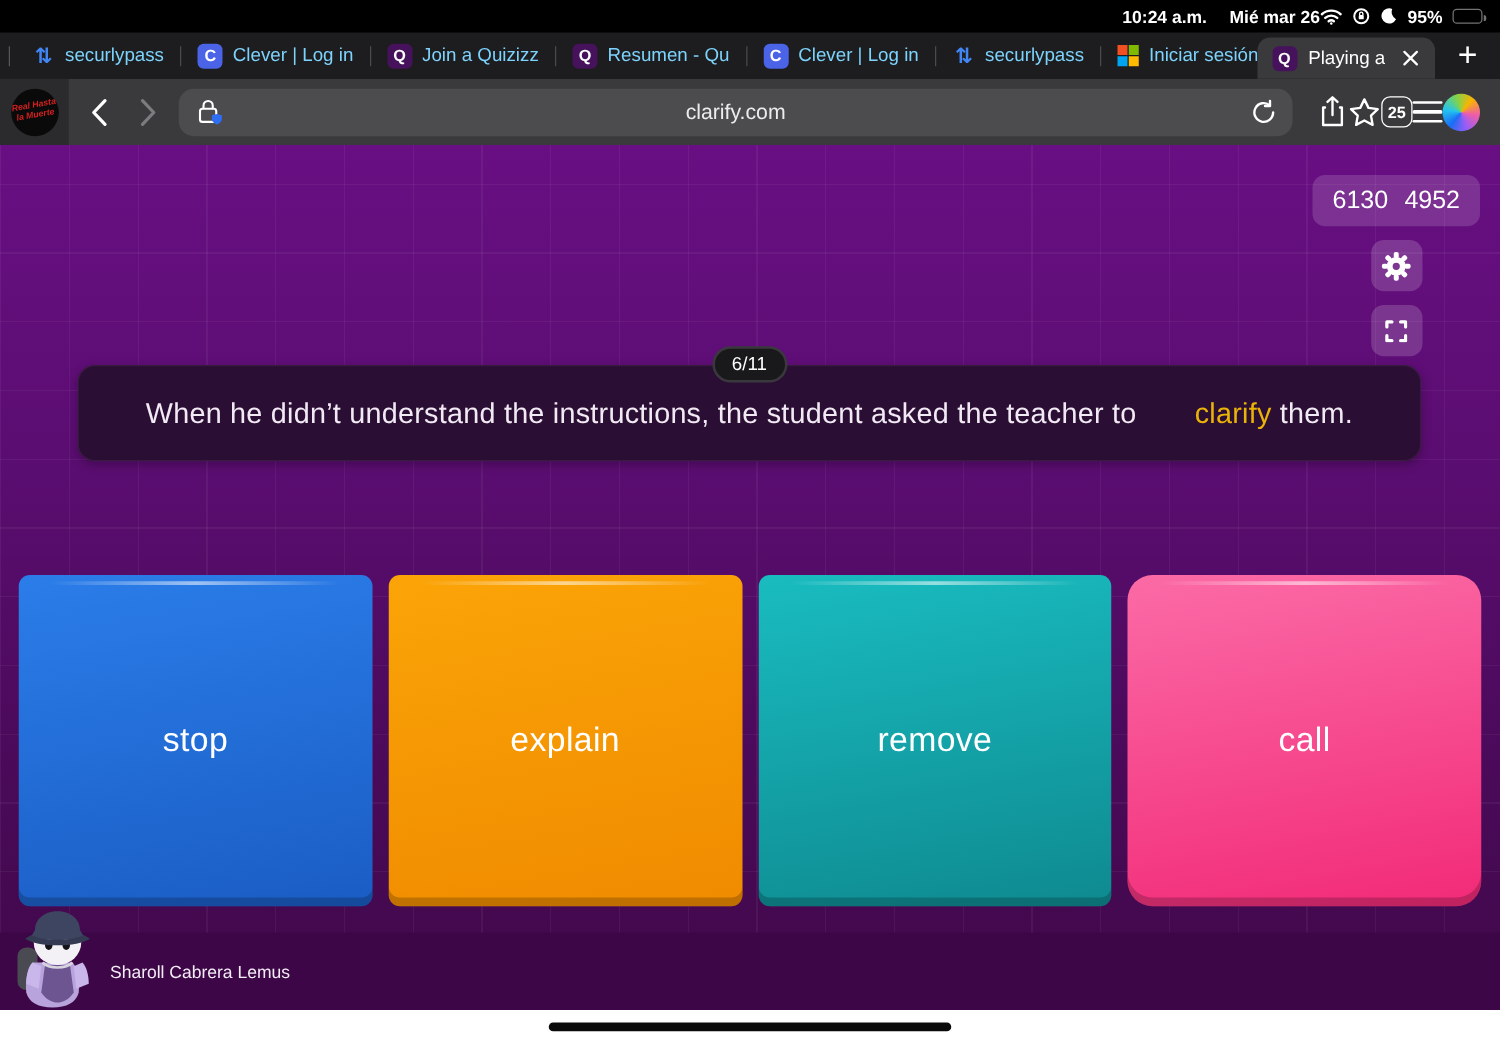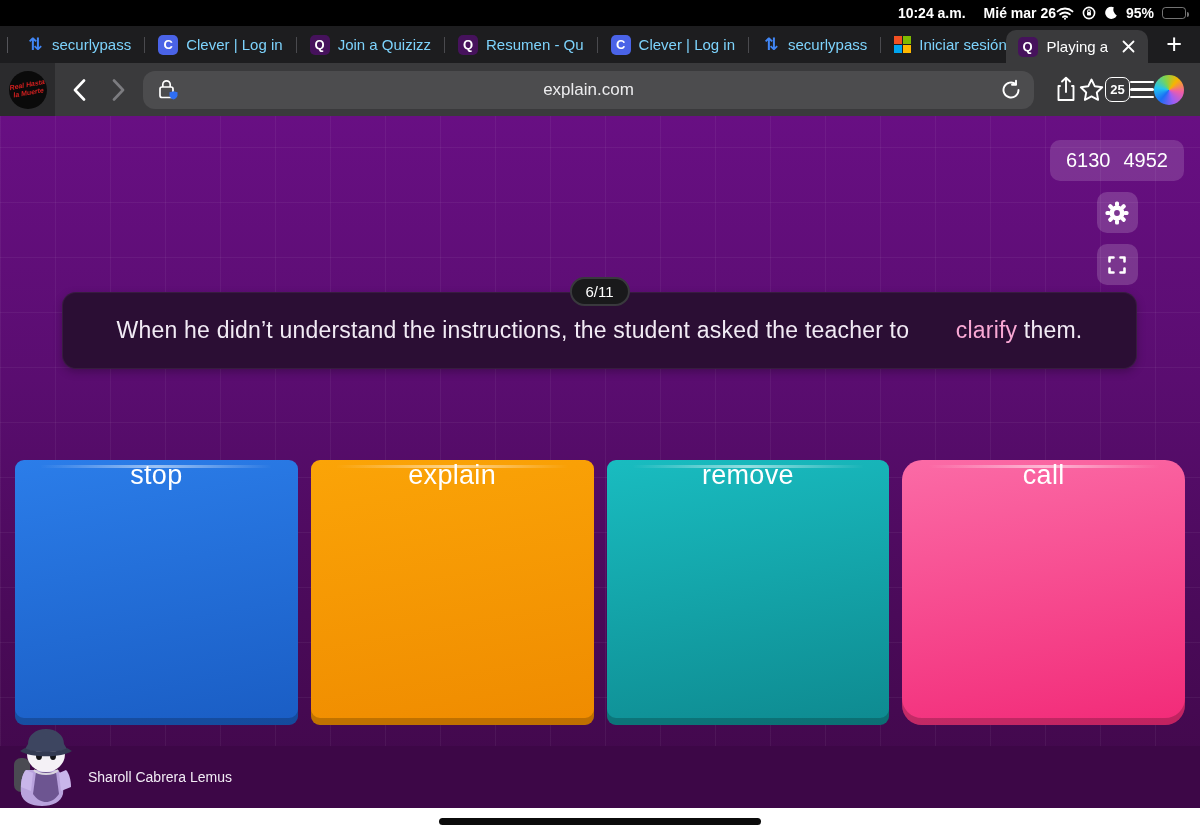--- a/index.html
+++ b/index.html
@@ -74,21 +74,21 @@
 
   .question-wrap { position:absolute; left:62px; right:63px; top:176px; }
   .q-badge { position:absolute; top:-15px; left:50%; transform:translateX(-50%); background:#19191b;
     border:2px solid #39393d; border-radius:999px; padding:4px 14px; color:#fff; font-size:15px; z-index:2; }
   .q-box { background:#2b0e34; border:1px solid rgba(255,255,255,.06); border-radius:14px;
     min-height:77px; display:flex; align-items:center; justify-content:center; padding:20px 28px;
     box-shadow:0 3px 8px rgba(0,0,0,.25); }
   .q-text { color:#f1eaf4; font-size:23px; text-align:center; line-height:1.3; letter-spacing:.2px; }
 
   .answers { position:absolute; left:15px; right:15px; top:344px; height:265px; display:flex; gap:13px; }
-  .card { flex:1; border-radius:9px; position:relative; display:flex; 
+  .card { flex:1; border-radius:9px; position:relative; display:flex; align-items:center;
     justify-content:center; box-shadow:inset 0 -7px 0 rgba(0,0,0,.2); cursor:pointer; }
   .card:after { content:""; position:absolute; top:5px; left:9%; right:9%; height:3px; border-radius:3px;
     background:linear-gradient(90deg,transparent,rgba(255,255,255,.55),transparent); }
   .card-label { color:#fff; font-size:27px; letter-spacing:.3px; }
 
   .game-footer { position:absolute; left:0; right:0; bottom:0; height:62px; background:#3d0747;
     display:flex; align-items:center; padding-left:88px; }
   .player-name { color:#f2ecf5; font-size:14px; }
   .avatar { position:absolute; left:12px; bottom:0; z-index:3; }
 
@@ -206,21 +206,21 @@
     </span>
   </div>
   <div class="url-pill">
     <span class="lock-wrap">
       <svg width="22" height="24" viewBox="0 0 22 24" fill="none">
         <rect x="3" y="9" width="13" height="10.5" rx="2" stroke="#fff" stroke-width="1.7"></rect>
         <path d="M5.8 9V6.5a3.7 3.7 0 0 1 7.4 0V9" stroke="#fff" stroke-width="1.7"></path>
         <path d="M16.5 13.2l4 1v3c0 2.4-2.3 3.8-4 4.3-1.7-.5-4-1.9-4-4.3v-3z" fill="#2f6ef2"></path>
       </svg>
     </span>
-    <span class="url-text">explain.com</span>
+    <span class="url-text">clarify.com</span>
     <span class="reload-wrap">
       <svg width="22" height="22" viewBox="0 0 22 22" fill="none" stroke="#fff" stroke-width="1.9" stroke-linecap="round">
         <path d="M18.5 11a7.5 7.5 0 1 1-2.6-5.7"></path>
           <path d="M16 1.8v4h-4" stroke-linejoin="round"></path>
       </svg>
     </span>
   </div>
   <div class="tool-actions">
     <span>
       <svg width="24" height="28" viewBox="0 0 24 28" fill="none" stroke="#fff" stroke-width="1.9" stroke-linecap="round" stroke-linejoin="round">
@@ -273,21 +273,21 @@
           <path d="M1.5 5.5v-4h4M12.5 1.5h4v4M16.5 12.5v4h-4M5.5 16.5h-4v-4"></path>
         </svg>
       </span>
     </div>
   </div>
 
   <div class="question-wrap">
     <div class="q-badge">6/11</div>
     <div class="q-box">
       <div class="q-text">
-        <span>When he didn’t understand the instructions, the student asked the teacher to </span><span id="q-highlight" style="color: #f9a8d4; margin-left: 40px;">clarify</span><span> them.</span>
+        <span>When he didn’t understand the instructions, the student asked the teacher to </span><span id="q-highlight" style="color: #eab308; margin-left: 40px;">clarify</span><span> them.</span>
       </div>
     </div>
   </div>
 
   <div class="answers" id="answers">
       <div class="card" style="background: linear-gradient(170deg, rgb(43, 125, 233), rgb(26, 93, 196));">
         <span class="card-label">stop</span>
       </div>
       <div class="card" style="background: linear-gradient(170deg, rgb(251, 164, 7), rgb(239, 139, 0));">
         <span class="card-label">explain</span>

